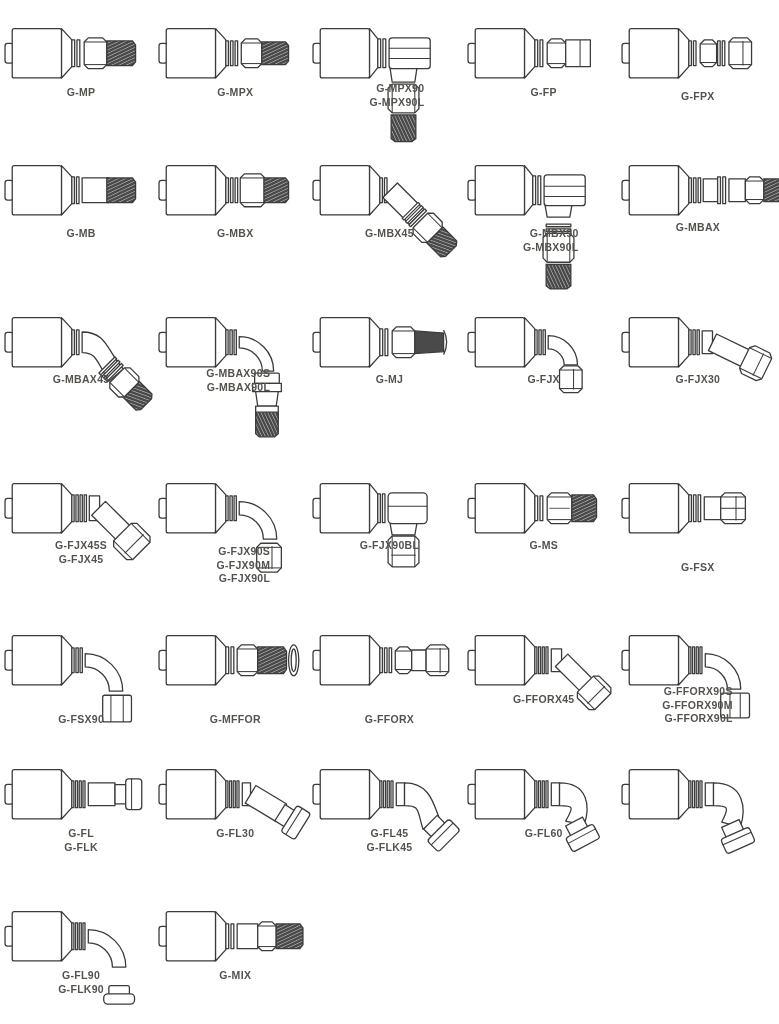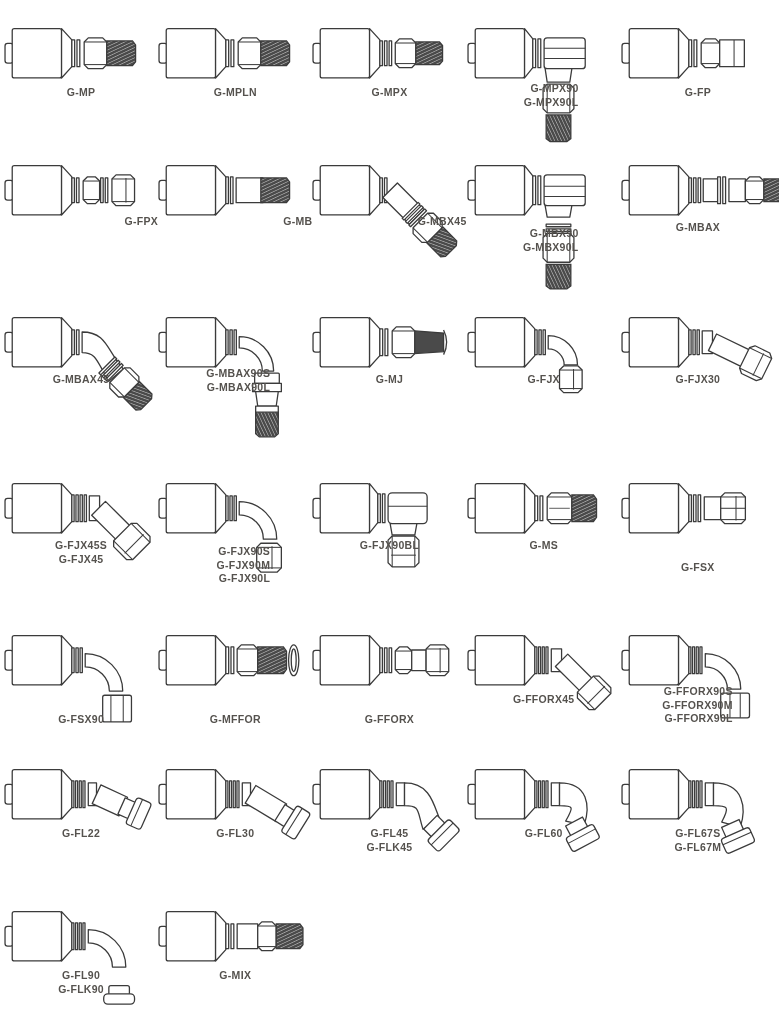--- a/index.html
+++ b/index.html
@@ -53,21 +53,21 @@
     left:-4px;
     width:116px;
     top:74px;
     text-align:right;
     padding-left:14px;
     box-sizing:border-box;
   }
   
   .r1 .label.pos-under{top:80px;}
   .r1 .label.pos-left{top:76px;}
-  .r2 .label.pos-under{top:72px;text-align:right;}
+  .r2 .label.pos-under{top:84px;}
   .r2 .label.pos-left{top:84px;}
   .r3 .label.pos-under{top:78px;text-align:center;}
   .r3 .label.pos-left{top:72px;}
   .r4 .label.pos-under{top:78px;}
   .r4 .label.pos-left{top:84px;}
   .r5 .label.pos-under{top:64px;margin-top:36px;}
   .r6 .label.pos-under{top:80px;}
   .r6 .label.pos-left{top:72px;}
   .r7 .label.pos-under{top:80px;}
 </style>
@@ -97,42 +97,20 @@
           </svg>
         </div>
         <div class="label pos-under">G-MP</div>
       </div>
       <div class="cell r1">
         <div class="art">
           <svg viewBox="0 0 150 130" preserveAspectRatio="xMidYMin meet">
             <rect x="1" y="36.4" width="8" height="19.200000000000003" rx="2.5" fill="#fff" stroke="#3b3b3b" stroke-width="1.25" stroke-linejoin="round"></rect>
             <rect x="8" y="22" width="48" height="48" rx="2" fill="#fff" stroke="#3b3b3b" stroke-width="1.25" stroke-linejoin="round"></rect>
             <path d="M56 22 L66 33 L66 59 L56 70 Z" fill="#fff" stroke="#3b3b3b" stroke-width="1.25" stroke-linejoin="round"></path>
-            <rect x="66" y="33" width="2.75" height="26" fill="#fff" stroke="#3b3b3b" stroke-width="1.25" stroke-linejoin="round"></rect>
-            <rect x="71" y="33" width="2.75" height="26" fill="#fff" stroke="#3b3b3b" stroke-width="1.25" stroke-linejoin="round"></rect>
-            <path d="M82 31 L96 31 L100 35 L100 57 L96 61 L82 61 L78 57 L78 35 Z" fill="#fff" stroke="#3b3b3b" stroke-width="1.25" stroke-linejoin="round"></path>
-            <line x1="78" y1="35" x2="100" y2="35" fill="none" stroke="#3b3b3b" stroke-width="1" stroke-linejoin="round"></line>
-            <line x1="78" y1="57" x2="100" y2="57" fill="none" stroke="#3b3b3b" stroke-width="1" stroke-linejoin="round"></line>
-            <defs>
-              <pattern id="thg-mpln1" width="3" height="3" patternUnits="userSpaceOnUse" patternTransform="rotate(65)">
-                <rect width="3" height="3" fill="#4a4a4a"></rect>
-                <line x1="0" y1="0" x2="0" y2="3" stroke="#cfcfcf" stroke-width="1"></line>
-              </pattern>
-            </defs>
-            <path d="M100 34 L125 34 L128 37.84 L128 54.16 L125 58 L100 58 Z" fill="url(#thg-mpln1)" stroke="#3b3b3b" stroke-width="1.25"></path>
-          </svg>
-        </div>
-        <div class="label pos-under">G-MPLN</div>
-      </div>
-      <div class="cell r1">
-        <div class="art">
-          <svg viewBox="0 0 150 130" preserveAspectRatio="xMidYMin meet">
-            <rect x="1" y="36.4" width="8" height="19.200000000000003" rx="2.5" fill="#fff" stroke="#3b3b3b" stroke-width="1.25" stroke-linejoin="round"></rect>
-            <rect x="8" y="22" width="48" height="48" rx="2" fill="#fff" stroke="#3b3b3b" stroke-width="1.25" stroke-linejoin="round"></rect>
-            <path d="M56 22 L66 33 L66 59 L56 70 Z" fill="#fff" stroke="#3b3b3b" stroke-width="1.25" stroke-linejoin="round"></path>
             <rect x="66" y="34" width="2.475" height="24" fill="#fff" stroke="#3b3b3b" stroke-width="1.25" stroke-linejoin="round"></rect>
             <rect x="70.5" y="34" width="2.475" height="24" fill="#fff" stroke="#3b3b3b" stroke-width="1.25" stroke-linejoin="round"></rect>
             <rect x="75" y="34" width="2.475" height="24" fill="#fff" stroke="#3b3b3b" stroke-width="1.25" stroke-linejoin="round"></rect>
             <path d="M85 32 L97 32 L101 36 L101 56 L97 60 L85 60 L81 56 L81 36 Z" fill="#fff" stroke="#3b3b3b" stroke-width="1.25" stroke-linejoin="round"></path>
             <line x1="81" y1="36" x2="101" y2="36" fill="none" stroke="#3b3b3b" stroke-width="1" stroke-linejoin="round"></line>
             <line x1="81" y1="56" x2="101" y2="56" fill="none" stroke="#3b3b3b" stroke-width="1" stroke-linejoin="round"></line>
             <defs>
               <pattern id="thg-mpx2" width="3" height="3" patternUnits="userSpaceOnUse" patternTransform="rotate(65)">
                 <rect width="3" height="3" fill="#4a4a4a"></rect>
                 <line x1="0" y1="0" x2="0" y2="3" stroke="#cfcfcf" stroke-width="1"></line>
@@ -224,20 +202,43 @@
             <defs>
               <pattern id="thg-mb6" width="3" height="3" patternUnits="userSpaceOnUse" patternTransform="rotate(65)">
                 <rect width="3" height="3" fill="#4a4a4a"></rect>
                 <line x1="0" y1="0" x2="0" y2="3" stroke="#cfcfcf" stroke-width="1"></line>
               </pattern>
             </defs>
             <path d="M100 34 L125 34 L128 37.84 L128 54.16 L125 58 L100 58 Z" fill="url(#thg-mb6)" stroke="#3b3b3b" stroke-width="1.25"></path>
           </svg>
         </div>
         <div class="label pos-under">G-MB</div>
+      </div>
+      <div class="cell r2">
+        <div class="art">
+          <svg viewBox="0 0 150 130" preserveAspectRatio="xMidYMin meet">
+            <rect x="1" y="36.4" width="8" height="19.200000000000003" rx="2.5" fill="#fff" stroke="#3b3b3b" stroke-width="1.25" stroke-linejoin="round"></rect>
+            <rect x="8" y="22" width="48" height="48" rx="2" fill="#fff" stroke="#3b3b3b" stroke-width="1.25" stroke-linejoin="round"></rect>
+            <path d="M56 22 L66 33 L66 59 L56 70 Z" fill="#fff" stroke="#3b3b3b" stroke-width="1.25" stroke-linejoin="round"></path>
+            <rect x="66" y="34" width="2.475" height="24" fill="#fff" stroke="#3b3b3b" stroke-width="1.25" stroke-linejoin="round"></rect>
+            <rect x="70.5" y="34" width="2.475" height="24" fill="#fff" stroke="#3b3b3b" stroke-width="1.25" stroke-linejoin="round"></rect>
+            <rect x="75" y="34" width="2.475" height="24" fill="#fff" stroke="#3b3b3b" stroke-width="1.25" stroke-linejoin="round"></rect>
+            <path d="M84 30 L100 30 L104 34 L104 58 L100 62 L84 62 L80 58 L80 34 Z" fill="#fff" stroke="#3b3b3b" stroke-width="1.25" stroke-linejoin="round"></path>
+            <line x1="80" y1="34" x2="104" y2="34" fill="none" stroke="#3b3b3b" stroke-width="1" stroke-linejoin="round"></line>
+            <line x1="80" y1="58" x2="104" y2="58" fill="none" stroke="#3b3b3b" stroke-width="1" stroke-linejoin="round"></line>
+            <defs>
+              <pattern id="thg-mbx7" width="3" height="3" patternUnits="userSpaceOnUse" patternTransform="rotate(65)">
+                <rect width="3" height="3" fill="#4a4a4a"></rect>
+                <line x1="0" y1="0" x2="0" y2="3" stroke="#cfcfcf" stroke-width="1"></line>
+              </pattern>
+            </defs>
+            <path d="M103 34 L124 34 L127 37.84 L127 54.16 L124 58 L103 58 Z" fill="url(#thg-mbx7)" stroke="#3b3b3b" stroke-width="1.25"></path>
+          </svg>
+        </div>
+        <div class="label pos-under">G-MBX</div>
       </div>
       <div class="cell r2">
         <div class="art">
           <svg viewBox="0 0 150 130" preserveAspectRatio="xMidYMin meet">
             <rect x="1" y="36.4" width="8" height="19.200000000000003" rx="2.5" fill="#fff" stroke="#3b3b3b" stroke-width="1.25" stroke-linejoin="round"></rect>
             <rect x="8" y="22" width="48" height="48" rx="2" fill="#fff" stroke="#3b3b3b" stroke-width="1.25" stroke-linejoin="round"></rect>
             <path d="M56 22 L66 33 L66 59 L56 70 Z" fill="#fff" stroke="#3b3b3b" stroke-width="1.25" stroke-linejoin="round"></path>
             <rect x="66" y="34" width="2.475" height="24" fill="#fff" stroke="#3b3b3b" stroke-width="1.25" stroke-linejoin="round"></rect>
             <rect x="70.5" y="34" width="2.475" height="24" fill="#fff" stroke="#3b3b3b" stroke-width="1.25" stroke-linejoin="round"></rect>
             <path d="M68.92893218813452 53.071067811865476 L94.92893218813452 79.07106781186548 L109.07106781186548 64.92893218813452 L83.07106781186548 38.928932188134524 Z" fill="#fff" stroke="#3b3b3b" stroke-width="1.25" stroke-linejoin="round"></path>
@@ -650,30 +651,28 @@
       <div class="cell r6">
         <div class="art">
           <svg viewBox="0 0 150 130" preserveAspectRatio="xMidYMin meet">
             <rect x="1" y="36.4" width="8" height="19.200000000000003" rx="2.5" fill="#fff" stroke="#3b3b3b" stroke-width="1.25" stroke-linejoin="round"></rect>
             <rect x="8" y="22" width="48" height="48" rx="2" fill="#fff" stroke="#3b3b3b" stroke-width="1.25" stroke-linejoin="round"></rect>
             <path d="M56 22 L66 33 L66 59 L56 70 Z" fill="#fff" stroke="#3b3b3b" stroke-width="1.25" stroke-linejoin="round"></path>
             <rect x="66" y="33" width="1.9800000000000002" height="26" fill="#fff" stroke="#3b3b3b" stroke-width="1.25" stroke-linejoin="round"></rect>
             <rect x="69.6" y="33" width="1.9800000000000002" height="26" fill="#fff" stroke="#3b3b3b" stroke-width="1.25" stroke-linejoin="round"></rect>
             <rect x="73.2" y="33" width="1.9800000000000002" height="26" fill="#fff" stroke="#3b3b3b" stroke-width="1.25" stroke-linejoin="round"></rect>
             <rect x="76.8" y="33" width="1.9800000000000002" height="26" fill="#fff" stroke="#3b3b3b" stroke-width="1.25" stroke-linejoin="round"></rect>
-            <rect x="82" y="35" width="8" height="22" fill="#fff" stroke="#3b3b3b" stroke-width="1.25" stroke-linejoin="round"></rect>
-            <path d="M85.80941822538253 55.07959384500452 L111.80941822538253 67.07959384500452 L120.19058177461747 48.92040615499548 L94.19058177461747 36.92040615499548 Z" fill="#fff" stroke="#3b3b3b" stroke-width="1.25" stroke-linejoin="round"></path>
-            <g transform="rotate(24 118 59)">
-              <rect x="114" y="50.32" width="11.700000000000001" height="17.36" fill="#fff" stroke="#3b3b3b" stroke-width="1.25" stroke-linejoin="round"></rect>
-              <rect x="124.4" y="45" width="15.6" height="28" rx="3" fill="#fff" stroke="#3b3b3b" stroke-width="1.25" stroke-linejoin="round"></rect>
-              <line x1="130.12" y1="45" x2="130.12" y2="73" fill="none" stroke="#3b3b3b" stroke-width="1" stroke-linejoin="round"></line>
-            </g>
-          </svg>
-        </div>
-        <div class="label pos-under">G-FL22</div>
+            <rect x="82" y="35" width="26" height="22" fill="#fff" stroke="#3b3b3b" stroke-width="1.25" stroke-linejoin="round"></rect>
+            <rect x="108" y="36.7" width="11.700000000000001" height="18.6" fill="#fff" stroke="#3b3b3b" stroke-width="1.25" stroke-linejoin="round"></rect>
+            <rect x="118.4" y="31" width="15.6" height="30" rx="3" fill="#fff" stroke="#3b3b3b" stroke-width="1.25" stroke-linejoin="round"></rect>
+            <line x1="124.12" y1="31" x2="124.12" y2="61" fill="none" stroke="#3b3b3b" stroke-width="1" stroke-linejoin="round"></line>
+          </svg>
+        </div>
+        <div class="label pos-under">G-FL
+G-FLK</div>
       </div>
       <div class="cell r6">
         <div class="art">
           <svg viewBox="0 0 150 130" preserveAspectRatio="xMidYMin meet">
             <rect x="1" y="36.4" width="8" height="19.200000000000003" rx="2.5" fill="#fff" stroke="#3b3b3b" stroke-width="1.25" stroke-linejoin="round"></rect>
             <rect x="8" y="22" width="48" height="48" rx="2" fill="#fff" stroke="#3b3b3b" stroke-width="1.25" stroke-linejoin="round"></rect>
             <path d="M56 22 L66 33 L66 59 L56 70 Z" fill="#fff" stroke="#3b3b3b" stroke-width="1.25" stroke-linejoin="round"></path>
             <rect x="66" y="33" width="1.9800000000000002" height="26" fill="#fff" stroke="#3b3b3b" stroke-width="1.25" stroke-linejoin="round"></rect>
             <rect x="69.6" y="33" width="1.9800000000000002" height="26" fill="#fff" stroke="#3b3b3b" stroke-width="1.25" stroke-linejoin="round"></rect>
             <rect x="73.2" y="33" width="1.9800000000000002" height="26" fill="#fff" stroke="#3b3b3b" stroke-width="1.25" stroke-linejoin="round"></rect>
@@ -744,22 +743,20 @@
             <rect x="76.8" y="33" width="1.9800000000000002" height="26" fill="#fff" stroke="#3b3b3b" stroke-width="1.25" stroke-linejoin="round"></rect>
             <rect x="82" y="35" width="8" height="22" fill="#fff" stroke="#3b3b3b" stroke-width="1.25" stroke-linejoin="round"></rect>
             <path d="M90 35 C120 35 122 60 116 78 L98 73 C106 58 104 57 90 57 Z" fill="#fff" stroke="#3b3b3b" stroke-width="1.25" stroke-linejoin="round"></path>
             <g transform="rotate(66 108 78)">
               <rect x="104" y="68.7" width="11.700000000000001" height="18.6" fill="#fff" stroke="#3b3b3b" stroke-width="1.25" stroke-linejoin="round"></rect>
               <rect x="114.4" y="63" width="15.6" height="30" rx="3" fill="#fff" stroke="#3b3b3b" stroke-width="1.25" stroke-linejoin="round"></rect>
               <line x1="120.12" y1="63" x2="120.12" y2="93" fill="none" stroke="#3b3b3b" stroke-width="1" stroke-linejoin="round"></line>
             </g>
           </svg>
         </div>
-        <div class="label pos-under">G-FL67S
-G-FL67M</div>
       </div>
       <div class="cell r7">
         <div class="art">
           <svg viewBox="0 0 150 130" preserveAspectRatio="xMidYMin meet">
             <rect x="1" y="36.4" width="8" height="19.200000000000003" rx="2.5" fill="#fff" stroke="#3b3b3b" stroke-width="1.25" stroke-linejoin="round"></rect>
             <rect x="8" y="22" width="48" height="48" rx="2" fill="#fff" stroke="#3b3b3b" stroke-width="1.25" stroke-linejoin="round"></rect>
             <path d="M56 22 L66 33 L66 59 L56 70 Z" fill="#fff" stroke="#3b3b3b" stroke-width="1.25" stroke-linejoin="round"></path>
             <rect x="66" y="33" width="1.9800000000000002" height="26" fill="#fff" stroke="#3b3b3b" stroke-width="1.25" stroke-linejoin="round"></rect>
             <rect x="69.6" y="33" width="1.9800000000000002" height="26" fill="#fff" stroke="#3b3b3b" stroke-width="1.25" stroke-linejoin="round"></rect>
             <rect x="73.2" y="33" width="1.9800000000000002" height="26" fill="#fff" stroke="#3b3b3b" stroke-width="1.25" stroke-linejoin="round"></rect>

